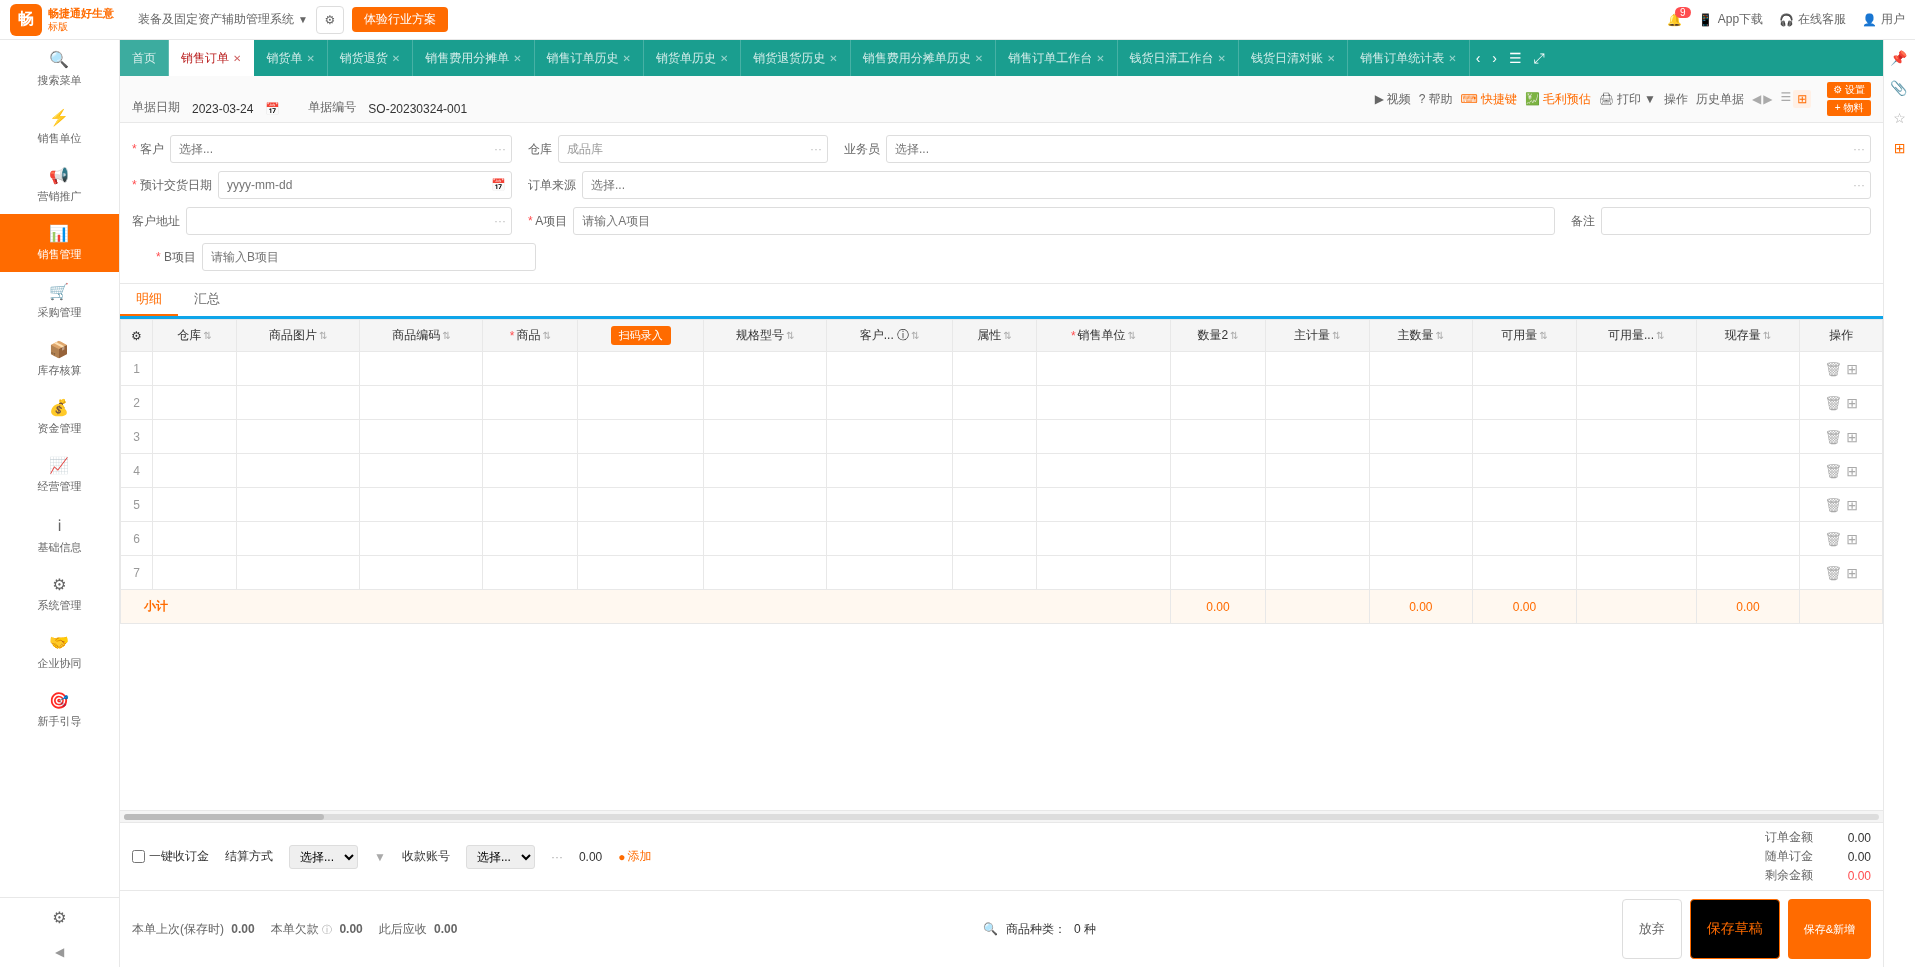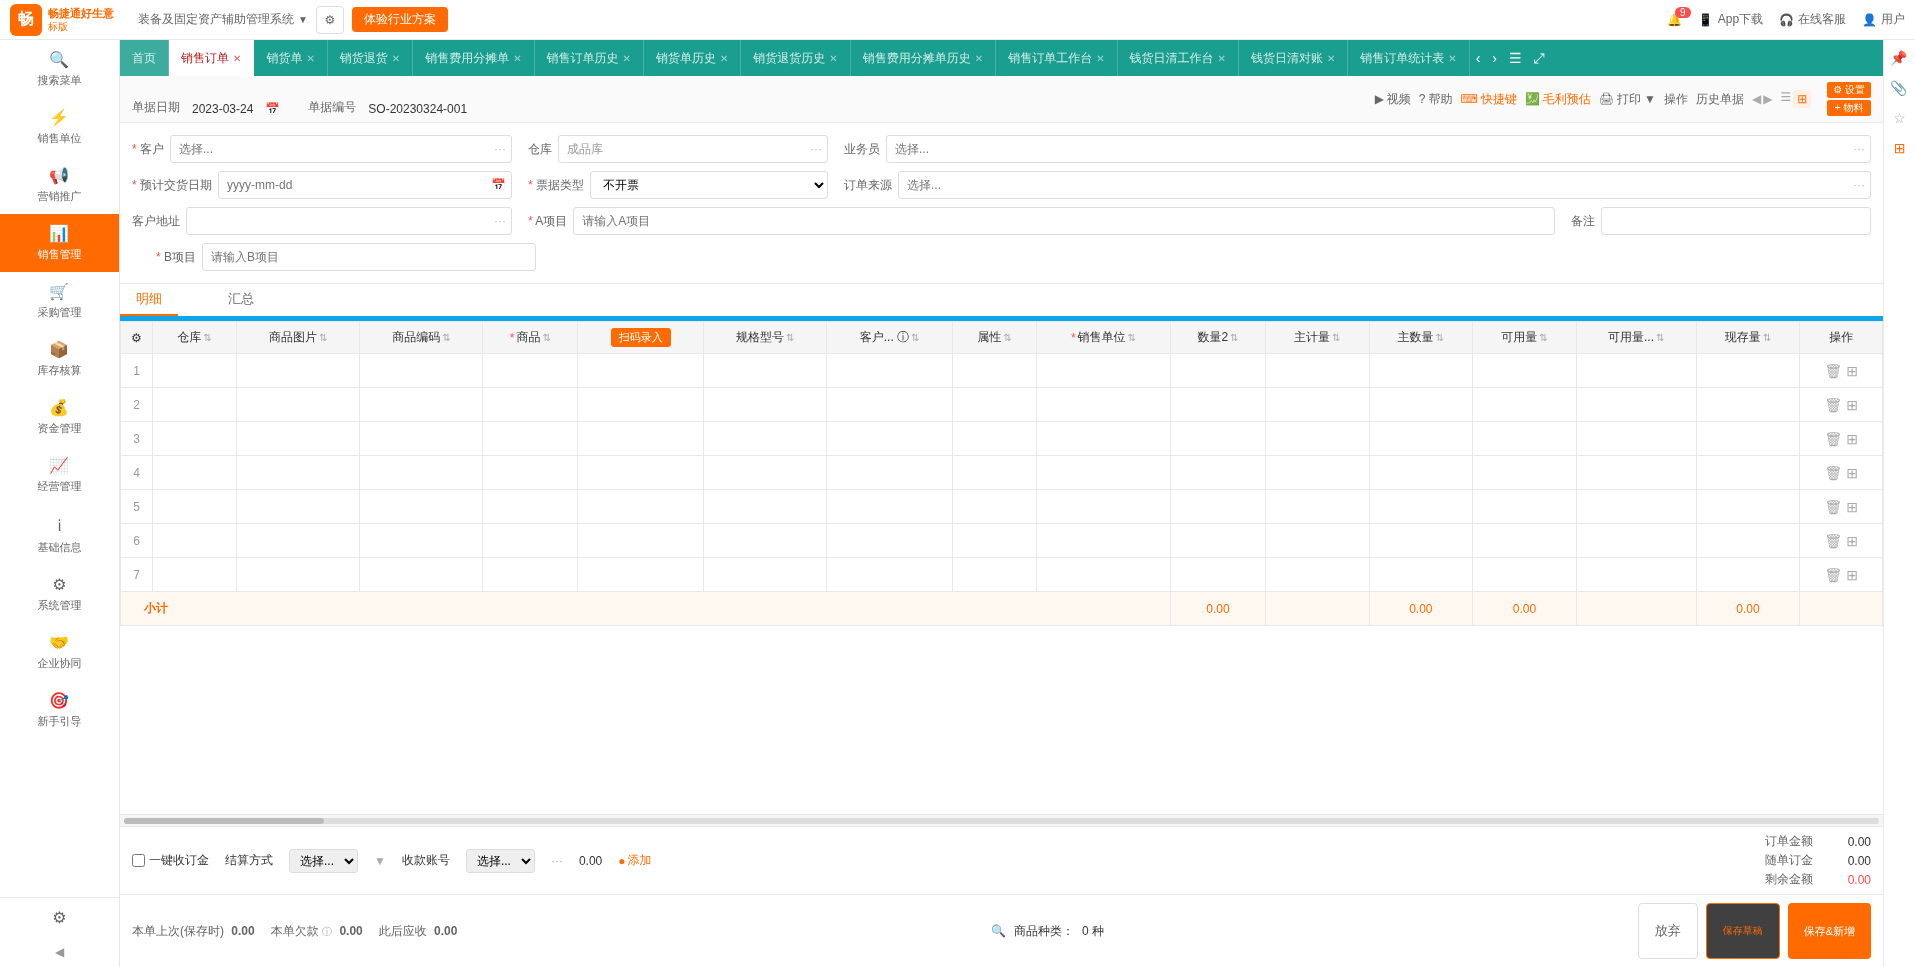--- a/index.html
+++ b/index.html
@@ -56,21 +56,21 @@
     
     .form-fields { padding: 12px; display: flex; flex-direction: column; gap: 8px; border-bottom: 1px solid #e8e8e8; flex-shrink: 0; }
     .form-row { display: flex; align-items: center; gap: 16px; }
     .form-field { display: flex; align-items: center; gap: 6px; flex: 1; }
     .form-field .field-label { color: #666; white-space: nowrap; font-size: 12px; }
     .form-field .required { color: #ff4d4f; }
     .form-input { flex: 1; height: 28px; border: 1px solid #ddd; border-radius: 3px; padding: 0 8px; font-size: 12px; color: #999; outline: none; }
     .form-select { height: 28px; border: 1px solid #ddd; border-radius: 3px; padding: 0 8px; font-size: 12px; background: white; outline: none; min-width: 80px; }
 
     
-    .detail-tabs { display: flex; border-bottom: 5px solid #0ea5e9; background: white; flex-shrink: 0; gap: 34px; }
+    .detail-tabs { display: flex; border-bottom: 3px solid #0ea5e9; background: white; flex-shrink: 0; }
     .detail-tab { padding: 6px 16px; cursor: pointer; font-size: 13px; color: #666; border-bottom: 2px solid transparent; }
     .detail-tab.active { color: #ff6b00; border-bottom-color: #ff6b00; font-weight: 500; }
 
     
     .table-container { flex: 1; overflow: auto; position: relative; }
     .data-table { width: 100%; border-collapse: collapse; min-width: 1400px; }
     .data-table th { background: #f5f5f5; border: 1px solid #e8e8e8; padding: 6px 8px; text-align: center; font-weight: normal; color: #333; white-space: nowrap; font-size: 12px; position: sticky; top: 0; z-index: 1; }
     .data-table td { border: 1px solid #e8e8e8; padding: 4px 8px; text-align: center; height: 34px; font-size: 12px; }
     .col-num { color: #999; width: 30px; }
     .scan-btn { background: #ff6b00; color: white; border: none; padding: 2px 8px; border-radius: 3px; cursor: pointer; font-size: 11px; }
@@ -98,21 +98,21 @@
     .summary-line { display: flex; gap: 8px; align-items: center; }
     .summary-line .s-label { color: #666; }
     .summary-line .s-value { color: #333; min-width: 50px; text-align: right; }
     .summary-line .s-value.red { color: #ff4d4f; }
 
     
     .form-footer { display: flex; align-items: center; padding: 8px 12px; border-top: 1px solid #e8e8e8; background: white; flex-shrink: 0; justify-content: space-between; }
     .footer-left { display: flex; align-items: center; gap: 16px; font-size: 12px; color: #666; }
     .footer-right { display: flex; gap: 8px; }
     .btn-discard { padding: 6px 16px; border: 1px solid #ddd; background: white; border-radius: 4px; cursor: pointer; font-size: 13px; color: #666; text-align: center; }
-    .btn-save-draft { padding: 20px 16px; border: 1px solid #ff6b00; background: #404040; border-radius: 4px; cursor: pointer; font-size: 10px; color: #ff6b00; }
+    .btn-save-draft { padding: 20px 16px; border: 1px solid #ff6b00; background: #000000; border-radius: 4px; cursor: pointer; font-size: 14px; color: #ff6b00; }
     .btn-save-new { padding: 6px 16px; background: #ff6b00; border: none; border-radius: 4px; cursor: pointer; font-size: 11px; color: white; }
     .footer-product-info { display: flex; align-items: center; gap: 8px; }
 
     
     .right-sidebar { width: 32px; background: white; border-left: 1px solid #e8e8e8; display: flex; flex-direction: column; align-items: center; padding: 4px 0; gap: 2px; flex-shrink: 0; }
     .right-sidebar-btn { width: 28px; height: 28px; display: flex; align-items: center; justify-content: center; cursor: pointer; color: #aaa; font-size: 14px; border-radius: 3px; }
     .right-sidebar-btn.active { color: #ff6b00; }
 
     
     .orange-text { color: #ff6b00; }
@@ -363,28 +363,20 @@
             </div>
           </div>
         </div>
 
         <div class="form-row">
           <div class="form-field" style="max-width:380px;">
             <span class="field-label"><span class="required">*</span> <span>预计交货日期</span></span>
             <div class="form-input-wrapper">
               <input class="form-input" type="text" placeholder="yyyy-mm-dd" style="">
               <span class="dots-btn">📅</span>
-            </div>
-          </div>
-          <div class="form-field" style="max-width:300px;">
-            <span class="field-label"><span class="required">*</span> <span>票据类型</span></span>
-            <div class="form-input-wrapper">
-              <select class="form-select" style="flex:1;">
-                <option>不开票</option>
-              </select>
             </div>
           </div>
           <div class="form-field">
             <span class="field-label">订单来源</span>
             <div class="form-input-wrapper">
               <input class="form-input" type="text" placeholder="选择..." style="">
               <span class="dots-btn">···</span>
             </div>
           </div>
         </div>

